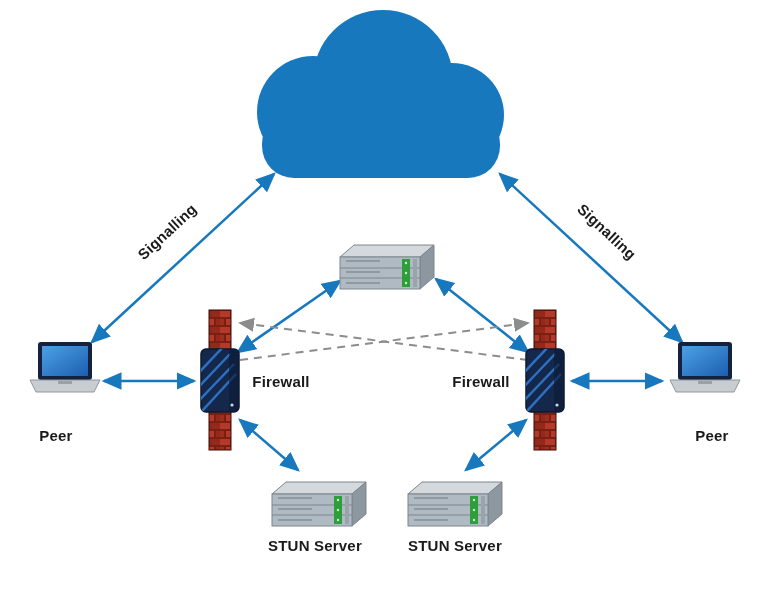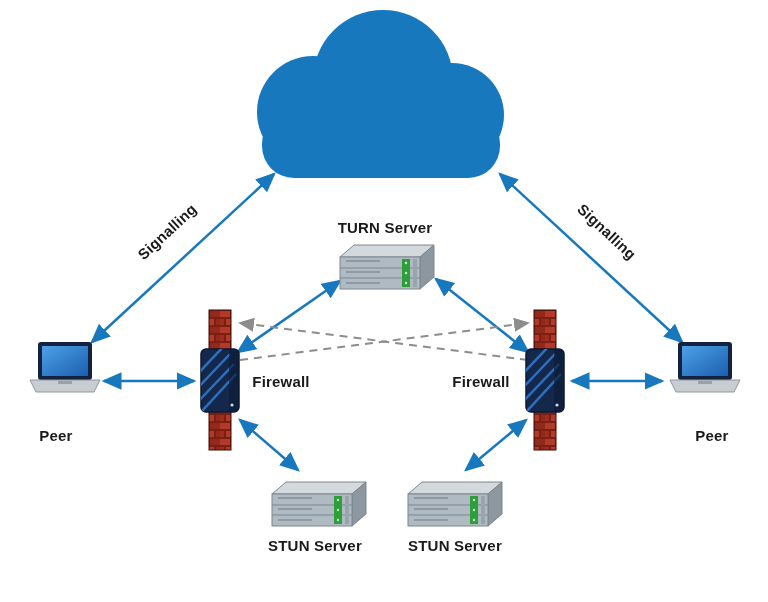--- a/index.html
+++ b/index.html
@@ -113,21 +113,20 @@
     <use href="#firewall" transform="translate(545,310)"></use>
 
     <use href="#rack" transform="translate(340,243)"></use>
     <use href="#rack" transform="translate(272,480)"></use>
     <use href="#rack" transform="translate(408,480)"></use>
   </svg>
 
   <div class="lbl rot-left" style="left:112px; top:223px; width:110px;">Signalling</div>
   <div class="lbl rot-right" style="left:552px; top:223px; width:110px;">Signalling</div>
 
-  <div class="lbl" style="left:325px; top:219px; width:120px;">TURN Server</div>
 
   <div class="lbl" style="left:248px; top:373px; width:66px;">Firewall</div>
   <div class="lbl" style="left:448px; top:373px; width:66px;">Firewall</div>
 
   <div class="lbl" style="left:26px;  top:427px; width:60px;">Peer</div>
   <div class="lbl" style="left:682px; top:427px; width:60px;">Peer</div>
 
   <div class="lbl" style="left:255px; top:537px; width:120px;">STUN Server</div>
   <div class="lbl" style="left:395px; top:537px; width:120px;">STUN Server</div>
 

